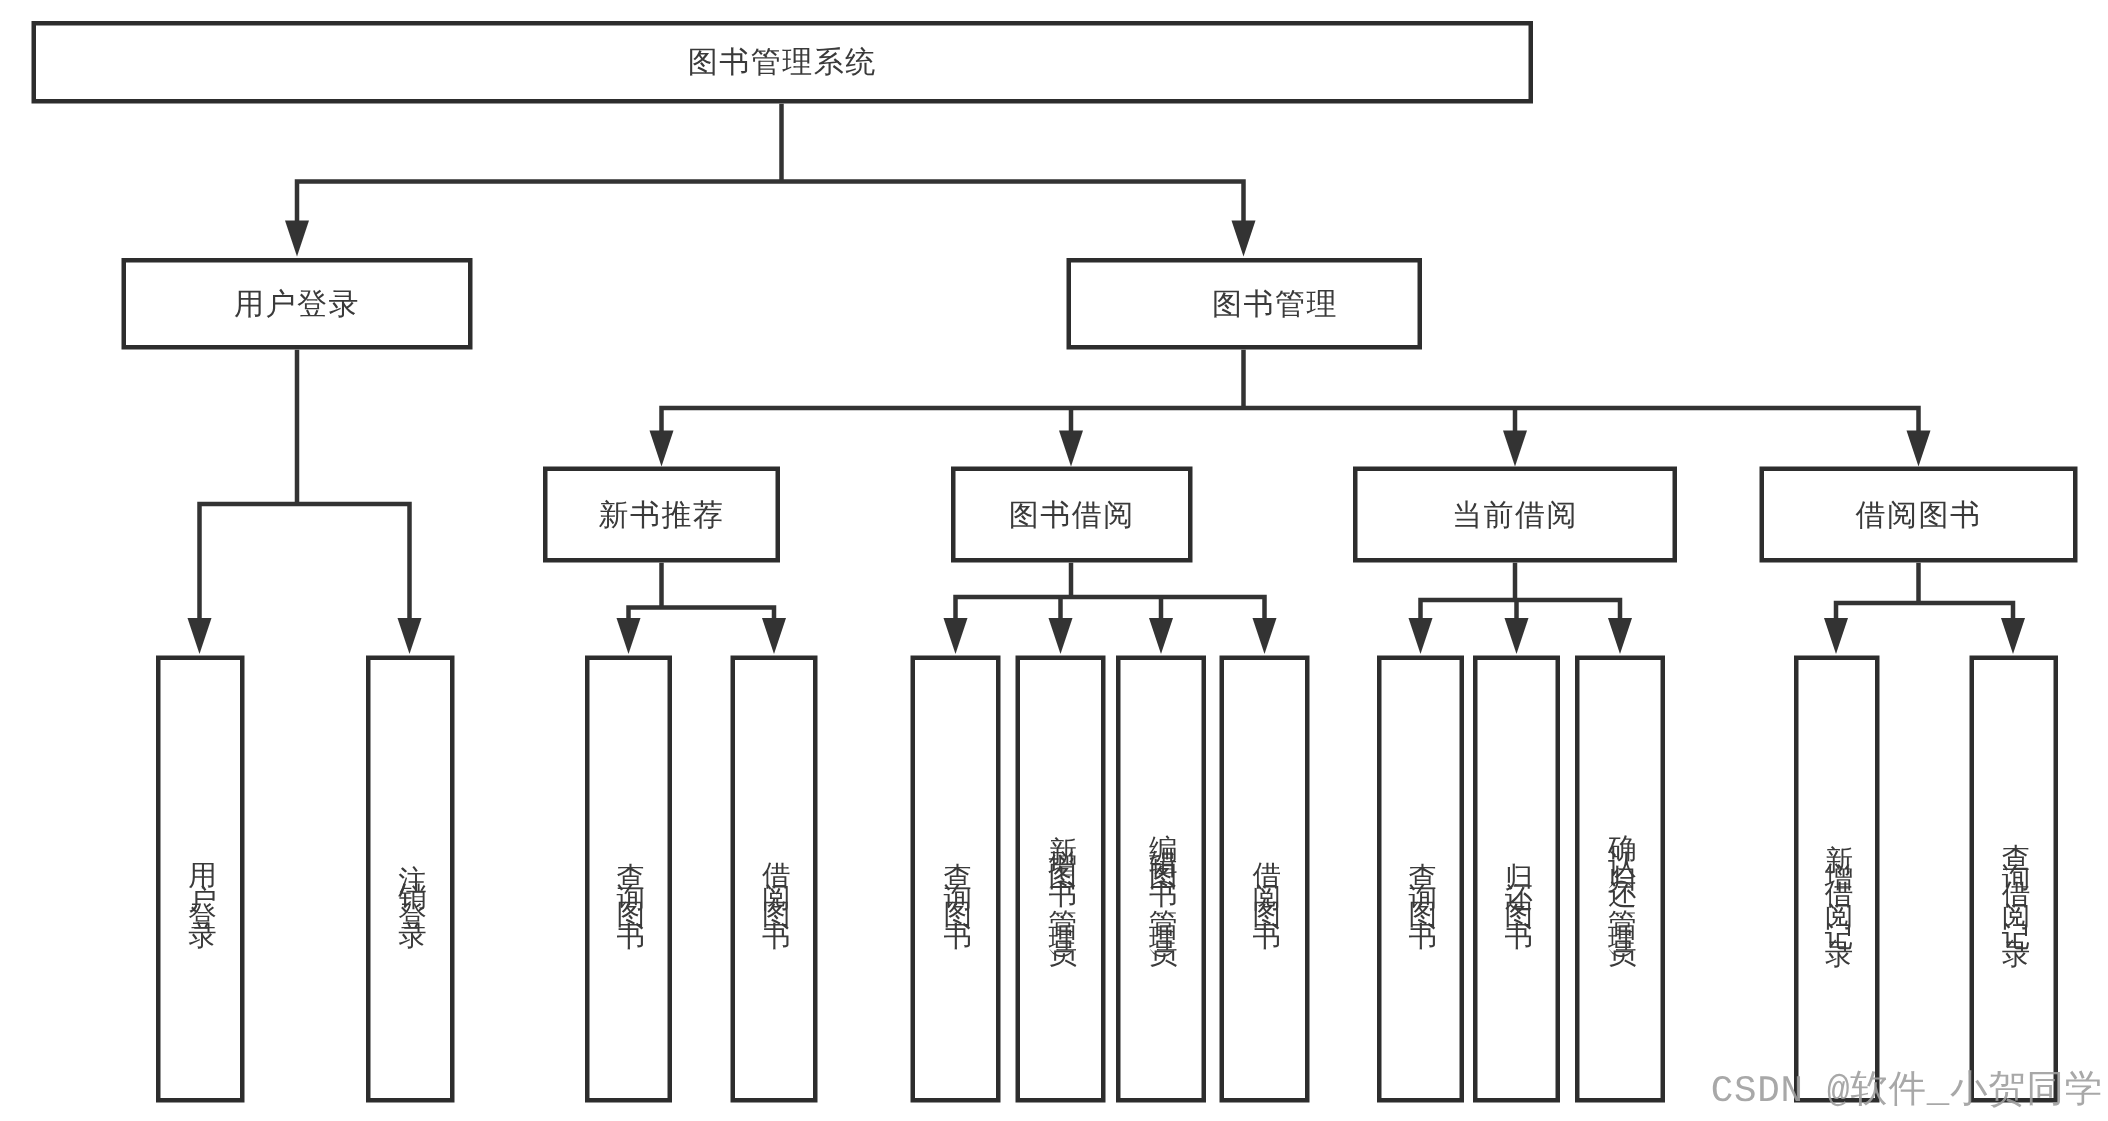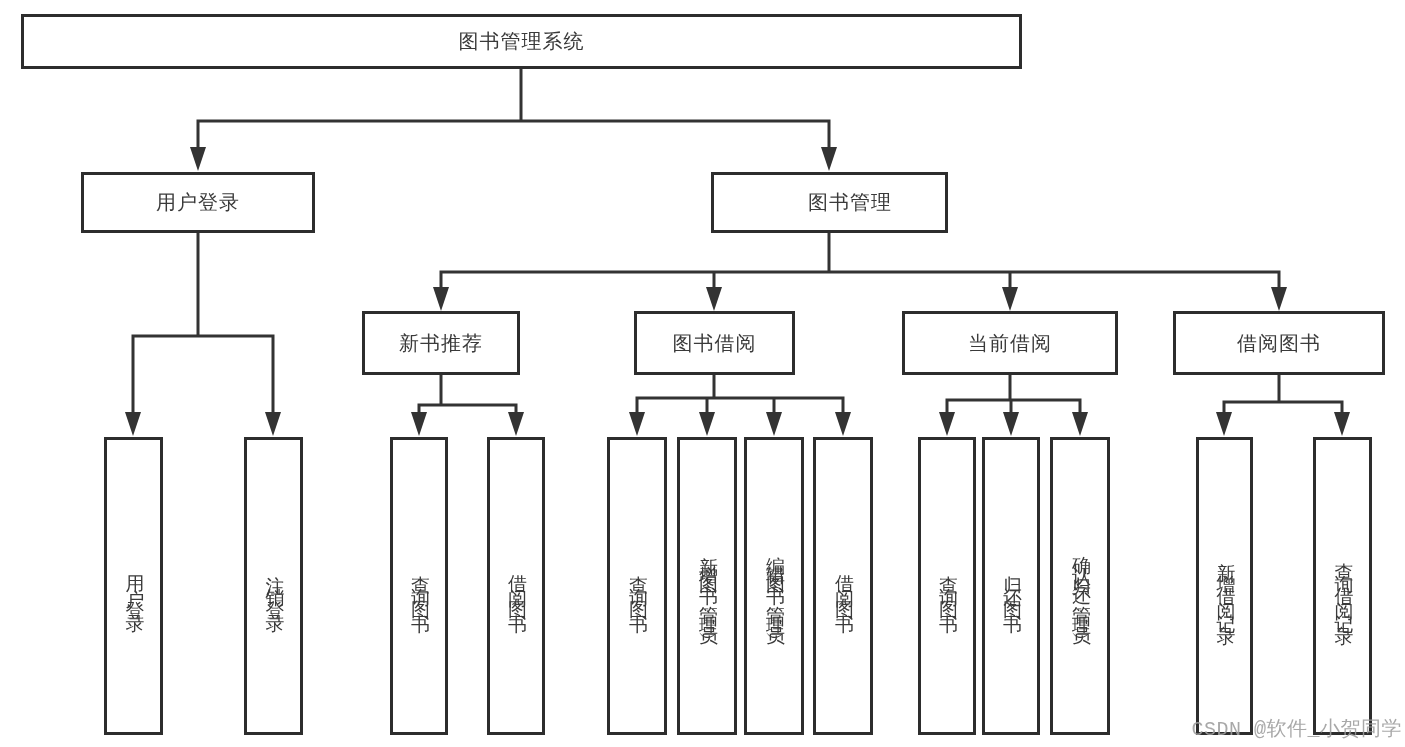--- a/index.html
+++ b/index.html
@@ -62,21 +62,21 @@
   .n-l8  { left: 813px;  width: 60px; }
   .n-l9  { left: 918px;  width: 58px; }
   .n-l10 { left: 982px;  width: 58px; }
   .n-l11 { left: 1050px; width: 60px; }
   .n-l12 { left: 1196px; width: 57px; }
   .n-l13 { left: 1313px; width: 59px; }
   .watermark {
     position: absolute;
     right: 3px;
     bottom: 5px;
-    font-size: 20px;
+    font-size: 25px;
     color: rgba(158,158,158,0.9);
     letter-spacing: 0.5px;
     z-index: 5;
     white-space: nowrap;
   }
 </style>
 </head>
 <body>
 
 <div class="canvas">

